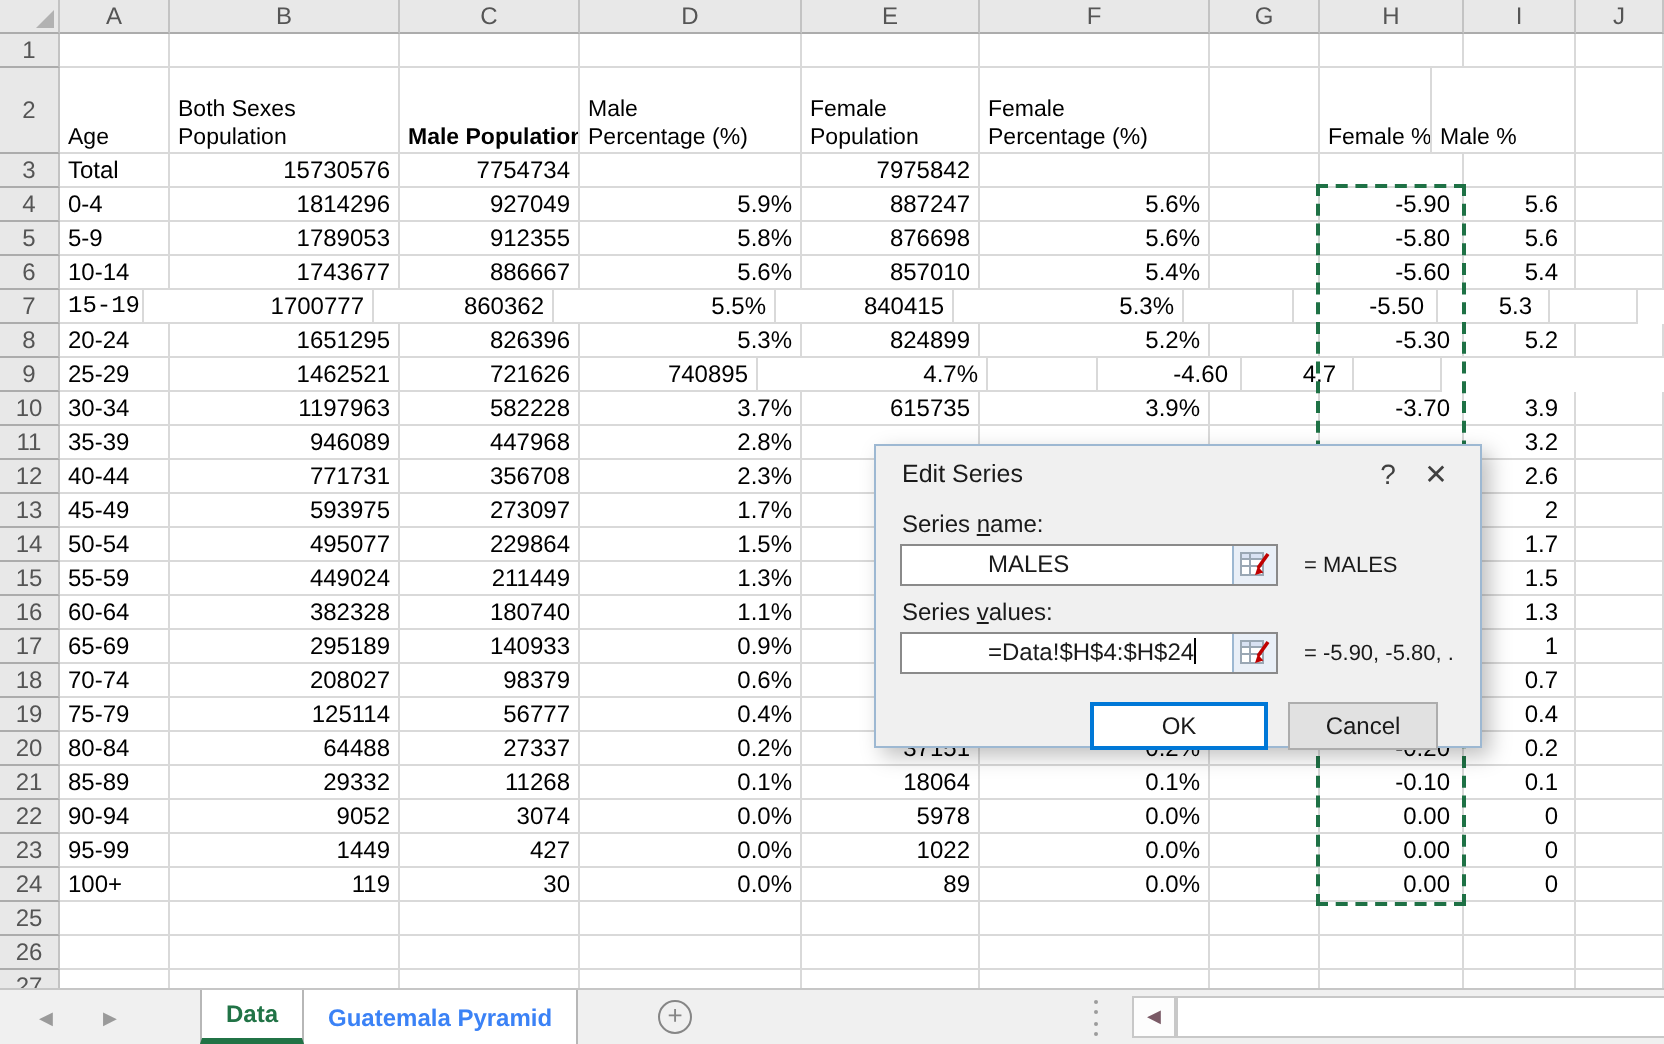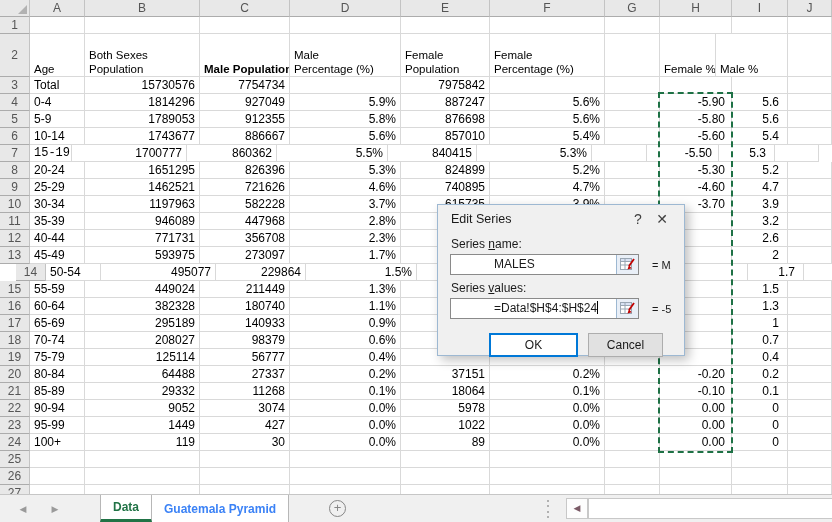--- a/index.html
+++ b/index.html
@@ -31,21 +31,21 @@
   .padI { padding-right:8px; }
   .row2cell { white-space:pre; font-size:11.5px; line-height:14px;
     display:flex; align-items:flex-end; }
   .row2cell.al { justify-content:flex-start; }
 
   
   .ants { position:absolute; left:658px; top:92px; width:75px; height:361px;
     border:2px dashed #1e7145; pointer-events:none; z-index:5; }
 
   
-  .dialog { position:absolute; left:437px; top:204px; width:248px; height:152px;
+  .dialog { position:absolute; left:437px; top:222px; width:304px; height:152px;
     background:#f0f0f0; border:1px solid #9db8d2; z-index:10;
     box-shadow:4px 4px 10px rgba(0,0,0,0.25); font-size:12px; color:#1a1a1a; }
   .dlg-titlebar { display:flex; align-items:center; height:28px; padding:0 10px 0 13px; }
   .dlg-title { flex:1; font-size:12.5px; }
   .dlg-btn { width:24px; text-align:center; font-size:14px; color:#404040; cursor:default; }
   .dlg-body { padding:2px 13px 0 12px; }
   .dlg-label { font-size:12px; margin:2px 0 3px 1px; }
   .mn { text-decoration:underline; }
   .refedit { display:flex; width:189px; height:21px; background:#fff;
     border:1px solid #8a8a8a; align-items:stretch;padding-left:39px; }
@@ -209,21 +209,20 @@
         <div class="cell ar" style="width: 55px; height: 17px;"></div>
         <div class="cell ar padH" style="width: 72px; height: 17px;">-5.30</div>
         <div class="cell ar padI" style="width: 56px; height: 17px;">5.2</div>
         <div class="cell ar" style="width: 44px; height: 17px;"></div>
       </div>
       <div class="grid-row" style="height: 17px;">
         <div class="rowhdr" style="width: 30px; height: 17px; line-height: 17px;">9</div>
         <div class="cell al" style="width: 55px; height: 17px;">25-29</div>
         <div class="cell ar" style="width: 115px; height: 17px;">1462521</div>
         <div class="cell ar" style="width: 90px; height: 17px;">721626</div>
-        <div class="cell ar" style="width: 111px; height: 17px;">4.6%</div>
         <div class="cell ar" style="width: 89px; height: 17px;">740895</div>
         <div class="cell ar" style="width: 115px; height: 17px;">4.7%</div>
         <div class="cell ar" style="width: 55px; height: 17px;"></div>
         <div class="cell ar padH" style="width: 72px; height: 17px;">-4.60</div>
         <div class="cell ar padI" style="width: 56px; height: 17px;">4.7</div>
         <div class="cell ar" style="width: 44px; height: 17px;"></div>
       </div>
       <div class="grid-row" style="height: 17px;">
         <div class="rowhdr" style="width: 30px; height: 17px; line-height: 17px;">10</div>
         <div class="cell al" style="width: 55px; height: 17px;">30-34</div>
@@ -269,21 +268,21 @@
         <div class="cell ar" style="width: 115px; height: 17px;">593975</div>
         <div class="cell ar" style="width: 90px; height: 17px;">273097</div>
         <div class="cell ar" style="width: 111px; height: 17px;">1.7%</div>
         <div class="cell ar" style="width: 89px; height: 17px;"></div>
         <div class="cell ar" style="width: 115px; height: 17px;"></div>
         <div class="cell ar" style="width: 55px; height: 17px;"></div>
         <div class="cell ar padH" style="width: 72px; height: 17px;"></div>
         <div class="cell ar padI" style="width: 56px; height: 17px;">2</div>
         <div class="cell ar" style="width: 44px; height: 17px;"></div>
       </div>
-      <div class="grid-row" style="height: 17px; padding-left: 16px;">
+      <div class="grid-row" style="height: 17px;">
         <div class="rowhdr" style="width: 30px; height: 17px; line-height: 17px;">14</div>
         <div class="cell al" style="width: 55px; height: 17px;">50-54</div>
         <div class="cell ar" style="width: 115px; height: 17px;">495077</div>
         <div class="cell ar" style="width: 90px; height: 17px;">229864</div>
         <div class="cell ar" style="width: 111px; height: 17px;">1.5%</div>
         <div class="cell ar" style="width: 89px; height: 17px;"></div>
         <div class="cell ar" style="width: 115px; height: 17px;"></div>
         <div class="cell ar" style="width: 55px; height: 17px;"></div>
         <div class="cell ar padH" style="width: 72px; height: 17px;"></div>
         <div class="cell ar padI" style="width: 56px; height: 17px;">1.7</div>

